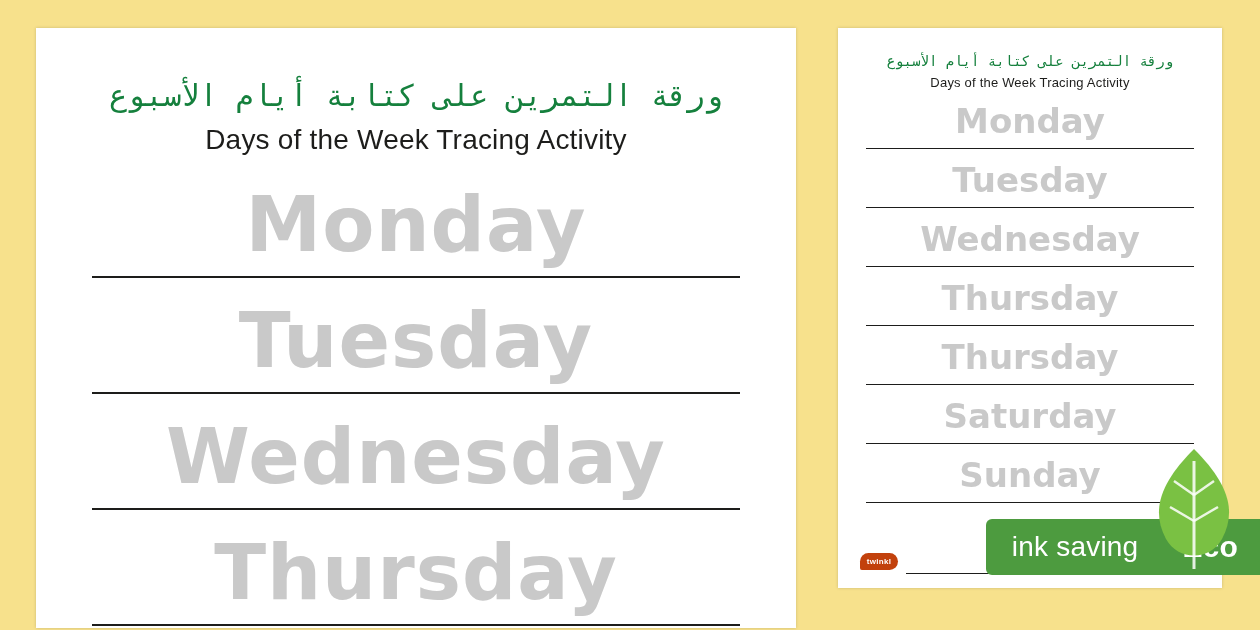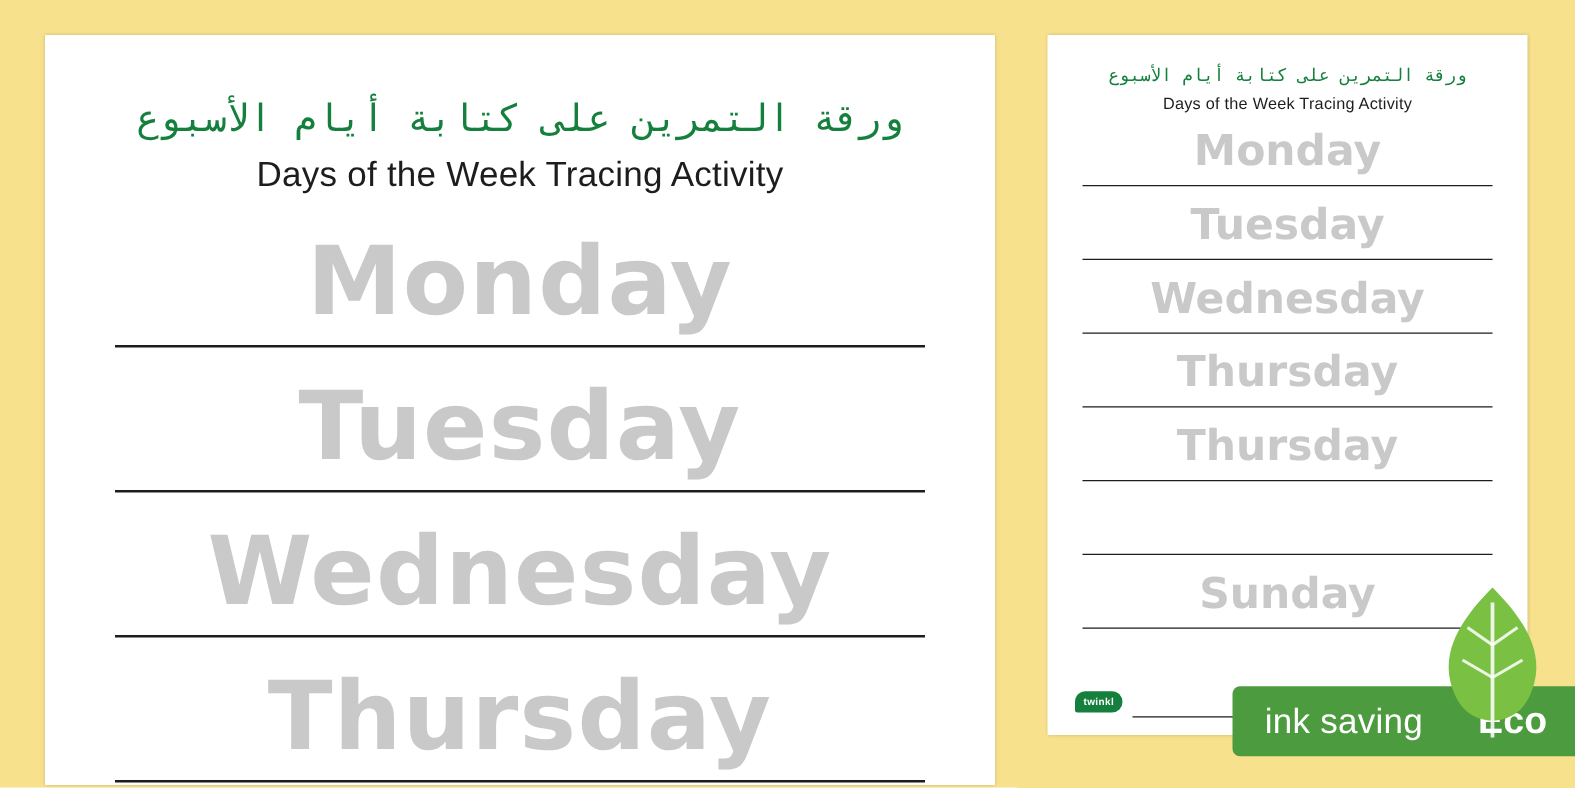--- a/index.html
+++ b/index.html
@@ -138,38 +138,38 @@
     right: 0;
     bottom: 0;
     border-bottom: 1.5px solid #1d1d1b;
   }
   .twinkl-logo {
     position: absolute;
     left: 0;
     bottom: 4px;
     width: 38px;
     height: 17px;
-    background: #15803d;
+    background: #c2410c;
     border-radius: 9px 9px 9px 2px;
     color: #ffffff;
     font-size: 8px;
     font-weight: bold;
     line-height: 17px;
     text-align: center;
     letter-spacing: 0.3px;
   }
 
   
   .eco-badge {
     position: absolute;
     right: 0;
-    bottom: 34px;
+    bottom: 55px;
     height: 38px;
     display: flex;
-    align-items: center;
+    align-items: flex-end;
   }
   .eco-pill {
     background: #4d9b3f;
     color: #ffffff;
     height: 56px;
     display: flex;
     align-items: center;
     padding: 0 22px 0 26px;
     font-size: 28px;
     border-radius: 6px 0 0 6px;
@@ -239,20 +239,21 @@
     </div>
     <div class="trace-row-small">
       <div class="trace-word-small">Thursday</div>
       <div class="trace-line-small"></div>
     </div>
     <div class="trace-row-small">
       <div class="trace-word-small">Thursday</div>
       <div class="trace-line-small"></div>
     </div>
     <div class="trace-row-small">
+      <div class="trace-word-small">Saturday</div>
       <div class="trace-line-small"></div>
     </div>
     <div class="trace-row-small">
       <div class="trace-word-small">Sunday</div>
       <div class="trace-line-small"></div>
     </div>
   </div>
 
   <div class="small-footer">
     <div class="twinkl-logo">twinkl</div>

